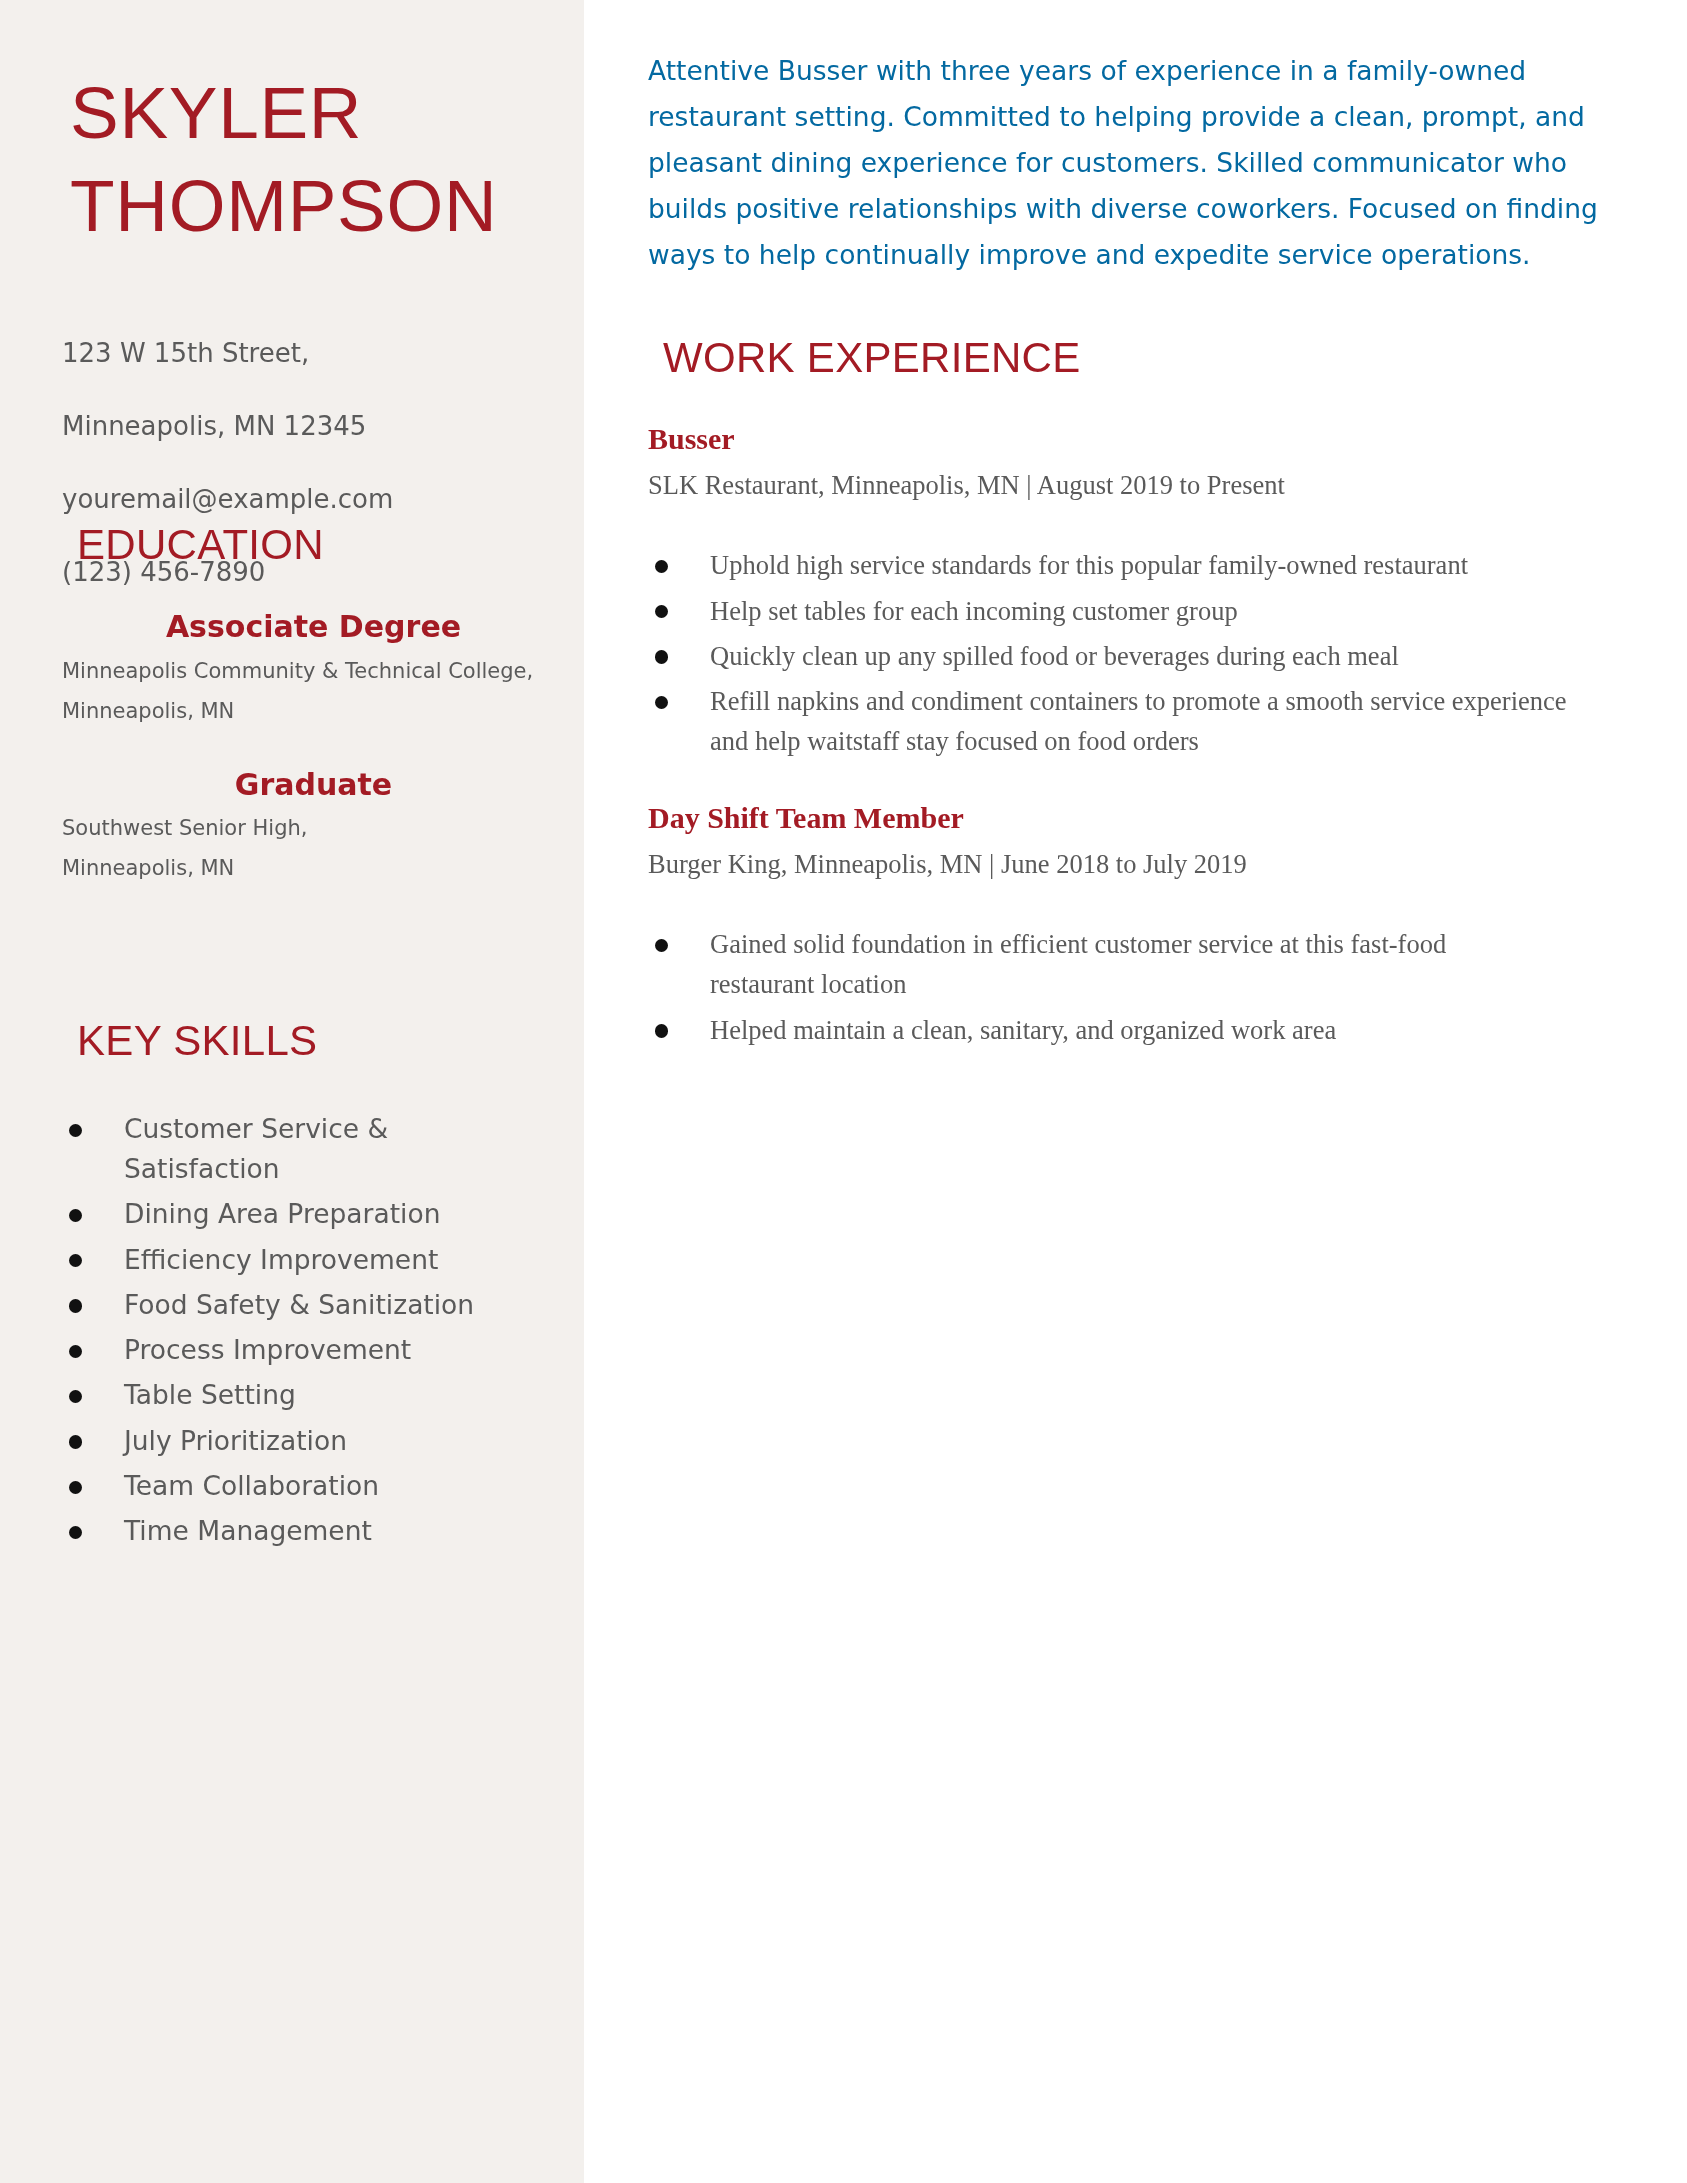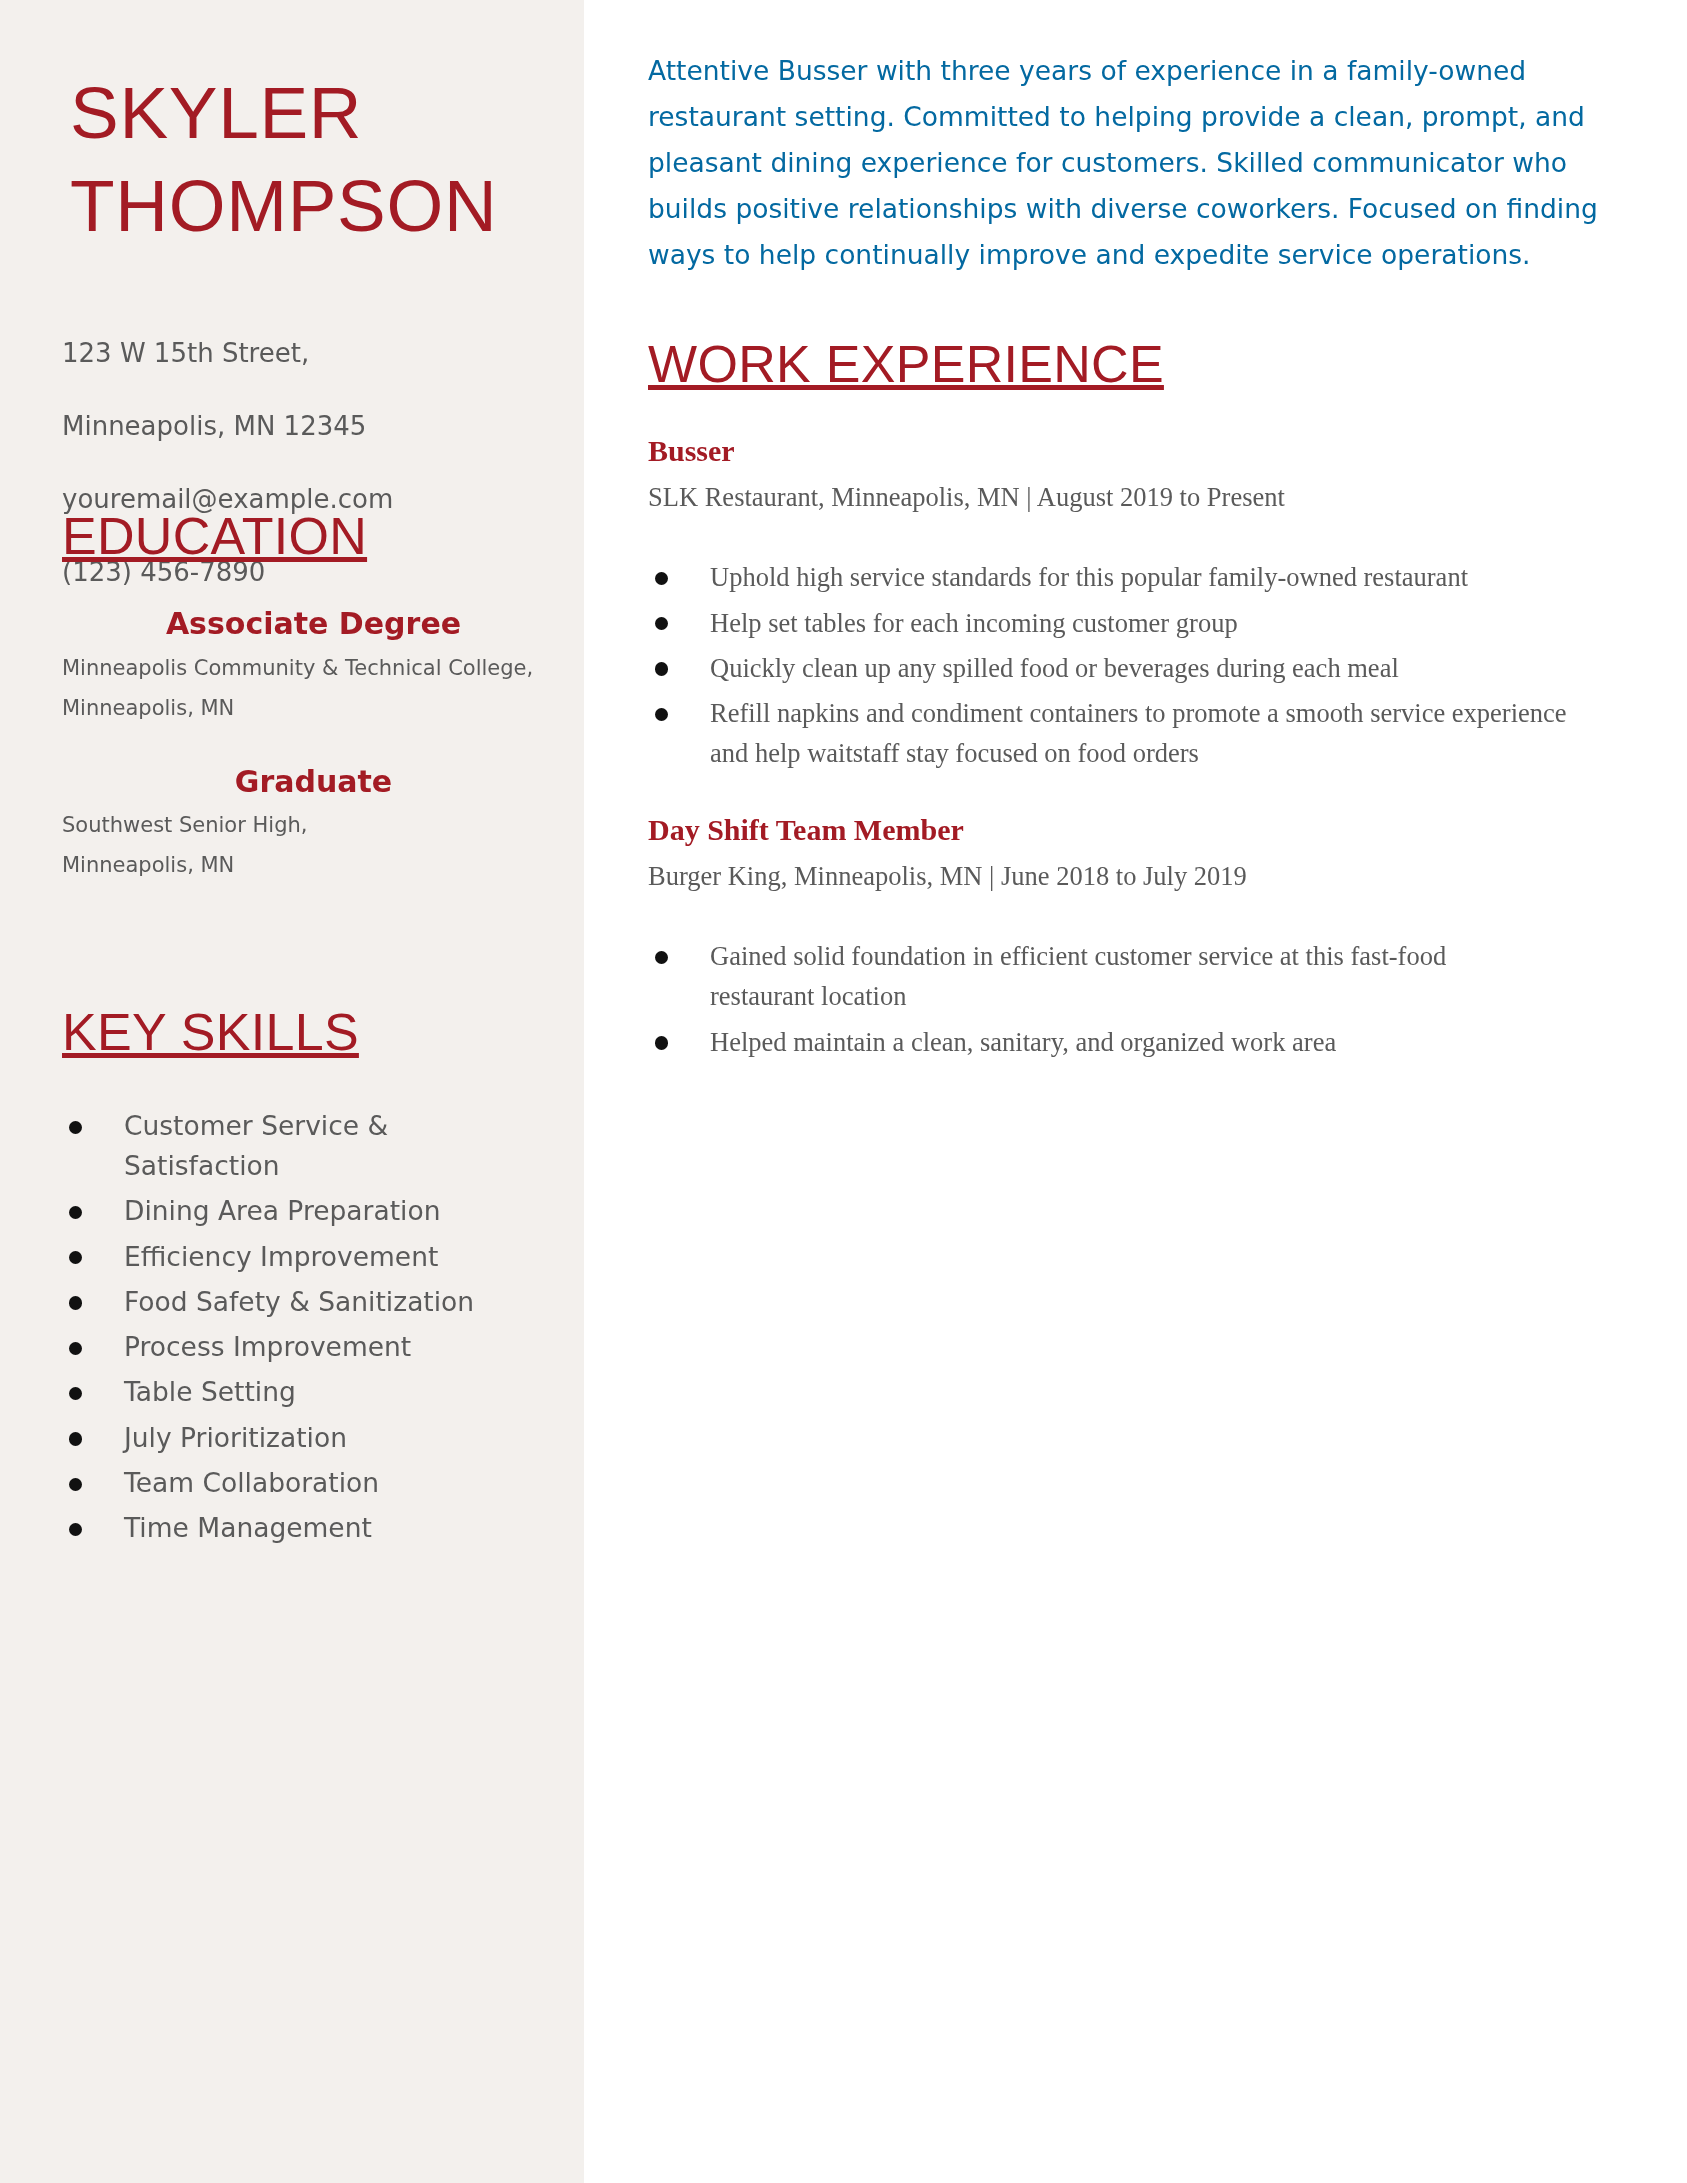--- a/index.html
+++ b/index.html
@@ -4,21 +4,21 @@
 <style>
   html, body { margin: 0; padding: 0; }
   body { width: 1687px; height: 2183px; background: #ffffff; position: relative; overflow: hidden;
          font-family: "DejaVu Sans", sans-serif; color: #555555; }
   .sidebar { position: absolute; left: 0; top: 0; width: 584px; height: 2183px; background: #f3f0ed; }
   .main { position: absolute; left: 648px; top: 0; width: 959px; }
   .name { position: absolute; left: 61px; top: 57px; margin: 9px; color: #a31b24; font-family: "Liberation Sans", sans-serif;
           font-size: 73px; line-height: 93px; font-weight: 400; letter-spacing: 0.7px; }
   .contact { position: absolute; left: 62px; top: 299px; font-size: 26px; line-height: 38px; color: #5a5a5a; }
   .contact div { white-space: nowrap; margin-top: 35px; }
-  .sec-title { color: #a31b24; font-family: "Liberation Sans", sans-serif; font-size: 52px; font-weight: 400; margin: 0; letter-spacing: 0.3px; text-decoration: underline; }
+  .sec-title { color: #a31b24; font-family: "Liberation Sans", sans-serif; font-size: 42px; font-weight: 400; margin: 15px; letter-spacing: 0.3px; }
   .sub-title { color: #a31b24; font-size: 30px; font-weight: bold; margin: 0; }
   .body-text { font-size: 21px; line-height: 40px; color: #5a5a5a; }
   .edu { position: absolute; left: 62px; top: 506px; width: 503px; }
   .edu .sec-title { margin-bottom: 40px; }
   .edu-item .sub-title { margin-bottom: 6.6px; text-align: center; }
   .edu-item { margin-bottom: 36px; }
   .skills { position: absolute; left: 62px; top: 1002px; width: 503px; }
   .skills .sec-title { margin-bottom: 44px; }
   ul.bullets { list-style: none; margin: 0; padding: 0; }
   ul.bullets li { position: relative; padding-left: 62px; font-size: 26.5px; line-height: 40px; color: #5a5a5a; margin-bottom: 5.3px; }

